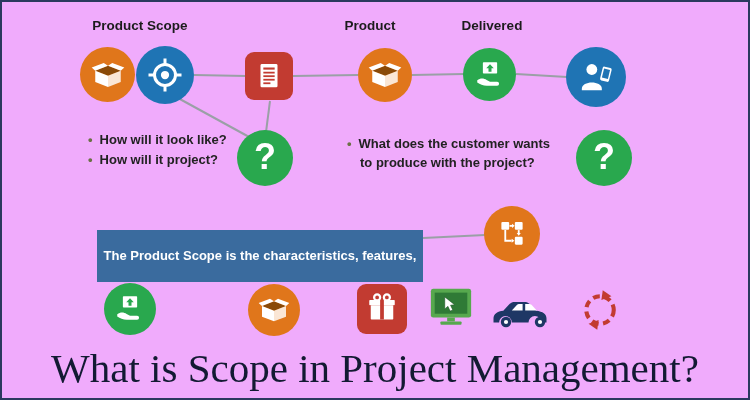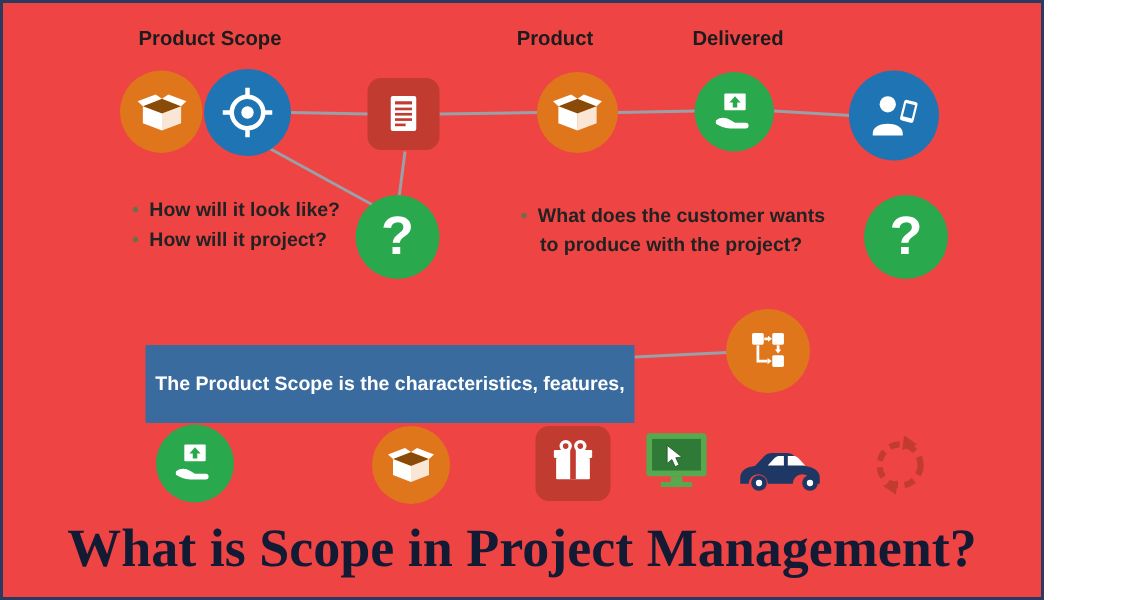--- a/index.html
+++ b/index.html
@@ -2,21 +2,21 @@
 <html style="--orange: #E0761B; --blue: #1F74B4; --red: #C23B31; --green: #29A84E; --def-blue: #3A6B9E; --navy: #1E3765; --line: #9AA0A6; --title: #131A33; --border: #2B3A5E; --bullet: #6B7146; --monitor-frame: #57A84E; --monitor-screen: #2F7A36;"><head>
 <meta charset="utf-8">
 <style>
   * { margin:0; padding:0; box-sizing:border-box; }
   :root{
     --orange:#E0761B; --blue:#1F74B4; --red:#C23B31; --green:#29A84E;
     --def-blue:#3A6B9E; --navy:#1E3765; --line:#9AA0A6; --title:#131A33;
     --border:#2B3A5E; --bullet:#6B7146; --monitor-frame:#57A84E; --monitor-screen:#2F7A36;
   }
   body { background:#fff; font-family:"Liberation Sans", sans-serif; }
-  .canvas { position:relative; width:696px; height:400px; background:#ef4444;
+  .canvas { position:relative; width:750px; height:400px; background:#f0abfc;
             border:2px solid var(--border); overflow:hidden; }
   .connectors { position:absolute; left:0; top:0; width:750px; height:400px; z-index:0; }
   .flow-label { position:absolute; font-size:13.5px; font-weight:bold; color:#1C1C1C;
                 text-align:center; z-index:2; }
   .badge { position:absolute; display:flex; align-items:center; justify-content:center; z-index:1; }
   .circle { border-radius:50%; }
   .rsquare { border-radius:9px; }
   .orange { background:var(--orange); }
   .blue   { background:var(--blue); }
   .green  { background:var(--green); }
@@ -27,21 +27,21 @@
   .qlist li::before { content:"\2022"; color:var(--bullet); margin-right:7px; }
   .qright { position:absolute; font-size:13px; font-weight:bold; color:#222; z-index:2; }
   .qright .line1::before { content:"\2022"; color:var(--bullet); margin-right:7px; }
   .qright .line2 { padding-left:13px; margin-top:4px; }
   .def-box { position:absolute; left:95px; top:228px; width:326px; height:52px;
              background:var(--def-blue); color:#fff; font-size:13px; font-weight:bold;
              text-align:center; display:flex; flex-direction:column; justify-content:center;
              line-height:1.5; z-index:1; }
   .flat-icon { position:absolute; z-index:1; }
   .main-title { position:absolute; left:0; right:0; top:342px; text-align:center;
-                font-family:"Liberation Serif", serif; font-weight:bold; font-size:36px;
+                font-family:"Liberation Serif", serif; font-weight:normal; font-size:41px;
                 color:var(--title); z-index:2; }
 </style>
 </head>
 <body>
 
 <div class="canvas">
 
   <svg class="connectors">
     <line x1="192" y1="73" x2="244" y2="74" stroke="var(--line)" stroke-width="2"></line>
     <line x1="291" y1="74" x2="356" y2="73" stroke="var(--line)" stroke-width="2"></line>

